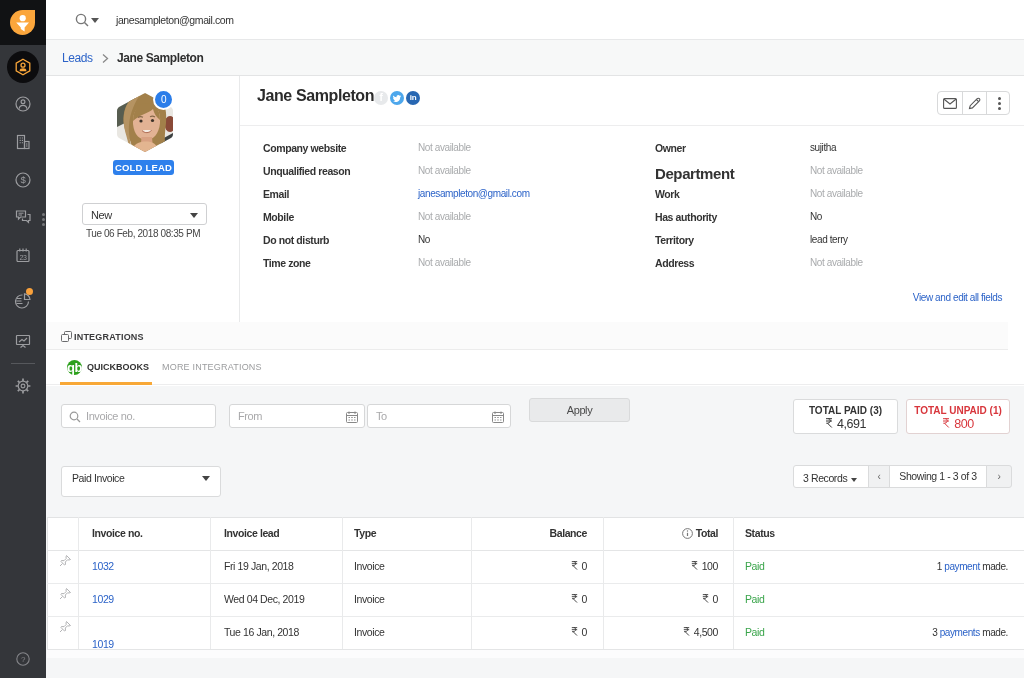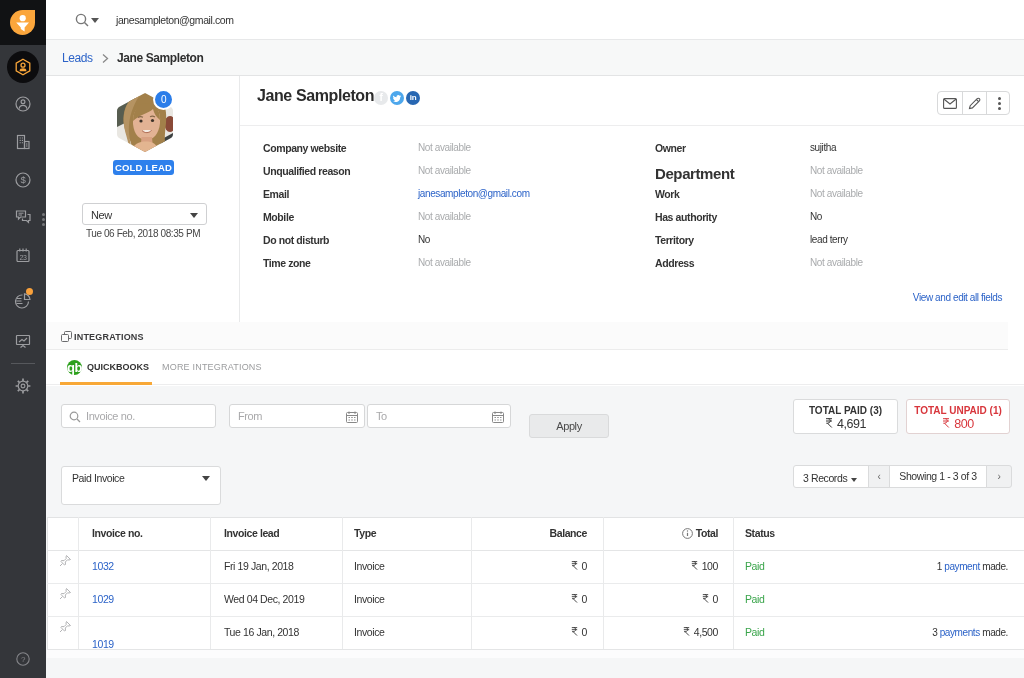--- a/index.html
+++ b/index.html
@@ -238,35 +238,35 @@
       </svg>
   </div>
   <div class="inp" style="left:321px;top:18px;width:144px">
     <span class="abs" style="left:8px;top:5px">To</span>
     <svg class="abs" style="right:6px;top:6px" width="12" height="12" viewBox="0 0 12 12" fill="none" stroke="#888" stroke-width="1">
         <rect x="0.5" y="1.5" width="11" height="10" rx="1"></rect>
         <path d="M3 0.5 V3 M9 0.5 V3 M0.5 4.5 H11.5"></path>
         <path d="M2.5 6.5 H4 M5.2 6.5 H6.8 M8 6.5 H9.5 M2.5 9 H4 M5.2 9 H6.8 M8 9 H9.5" stroke-width="0.9"></path>
       </svg>
   </div>
-  <div class="abs" style="left:483px;top:28px;width:80px;height:24px;background:#e9eaeb;border:1px solid #d9dadb;border-radius:3px;font-size:11px;color:#4a4a4a;text-align:center;line-height:22px">Apply</div>
+  <div class="abs" style="left:483px;top:12px;width:101px;height:24px;background:#e9eaeb;border:1px solid #d9dadb;border-radius:3px;font-size:11px;color:#4a4a4a;text-align:center;line-height:22px">Apply</div>
   <div class="box" style="left:747px;top:13px;width:105px;height:35px;text-align:center">
     <div style="font-size:10px;font-weight:bold;color:#333;margin-top:5px;letter-spacing:0px">TOTAL PAID (3)</div>
     <div style="font-size:12.5px;color:#333;margin-top:1px"><svg width="8" height="10" viewBox="0 0 7 10" style="margin-right:1px">
           <path d="M0.5 0.7 H6.5 M0.5 3 H6.5 M2.8 0.7 C5.6 0.7 5.6 5.2 2 5.2 H0.8 M2 5.2 L6.3 9.5" stroke="#333" stroke-width="1" fill="none"></path>
         </svg> 4,691</div>
   </div>
   <div class="box" style="left:860px;top:13px;width:104px;height:35px;text-align:center;border-color:#e2d2d2">
     <div style="font-size:10px;font-weight:bold;color:#d8363c;margin-top:5px;letter-spacing:0px">TOTAL UNPAID (1)</div>
     <div style="font-size:12.5px;color:#d8363c;margin-top:1px"><svg width="8" height="10" viewBox="0 0 7 10" style="margin-right:1px">
           <path d="M0.5 0.7 H6.5 M0.5 3 H6.5 M2.8 0.7 C5.6 0.7 5.6 5.2 2 5.2 H0.8 M2 5.2 L6.3 9.5" stroke="#d8363c" stroke-width="1" fill="none"></path>
         </svg> 800</div>
   </div>
 
-  <div class="box" style="left:15px;top:80px;width:160px;height:39px">
+  <div class="box" style="left:15px;top:80px;width:160px;height:31px">
     <div class="abs" style="left:10px;top:5px;font-size:10.5px;color:#333">Paid Invoice</div>
     <span class="caret abs" style="right:10px;top:9px"></span>
   </div>
   <div class="box" style="left:747px;top:79px;width:76px;height:23px;border-radius:3px 0 0 3px">
     <div class="abs" style="left:9px;top:6px;font-size:10.5px;color:#333">3 Records <span class="caret" style="border-left-width:3.5px;border-right-width:3.5px;border-top-width:4.5px;margin-left:1px"></span></div>
   </div>
   <div class="box" style="left:822px;top:79px;width:22px;height:23px;background:#f0f1f2;border-radius:0;color:#666;text-align:center;line-height:21px;font-size:10px">‹</div>
   <div class="box" style="left:843px;top:79px;width:98px;height:23px;border-radius:0;font-size:10.5px;color:#333;text-align:center;line-height:21px">Showing 1 - 3 of 3</div>
   <div class="box" style="left:940px;top:79px;width:26px;height:23px;background:#f0f1f2;border-radius:0 3px 3px 0;color:#666;text-align:center;line-height:21px;font-size:10px">›</div>
 

